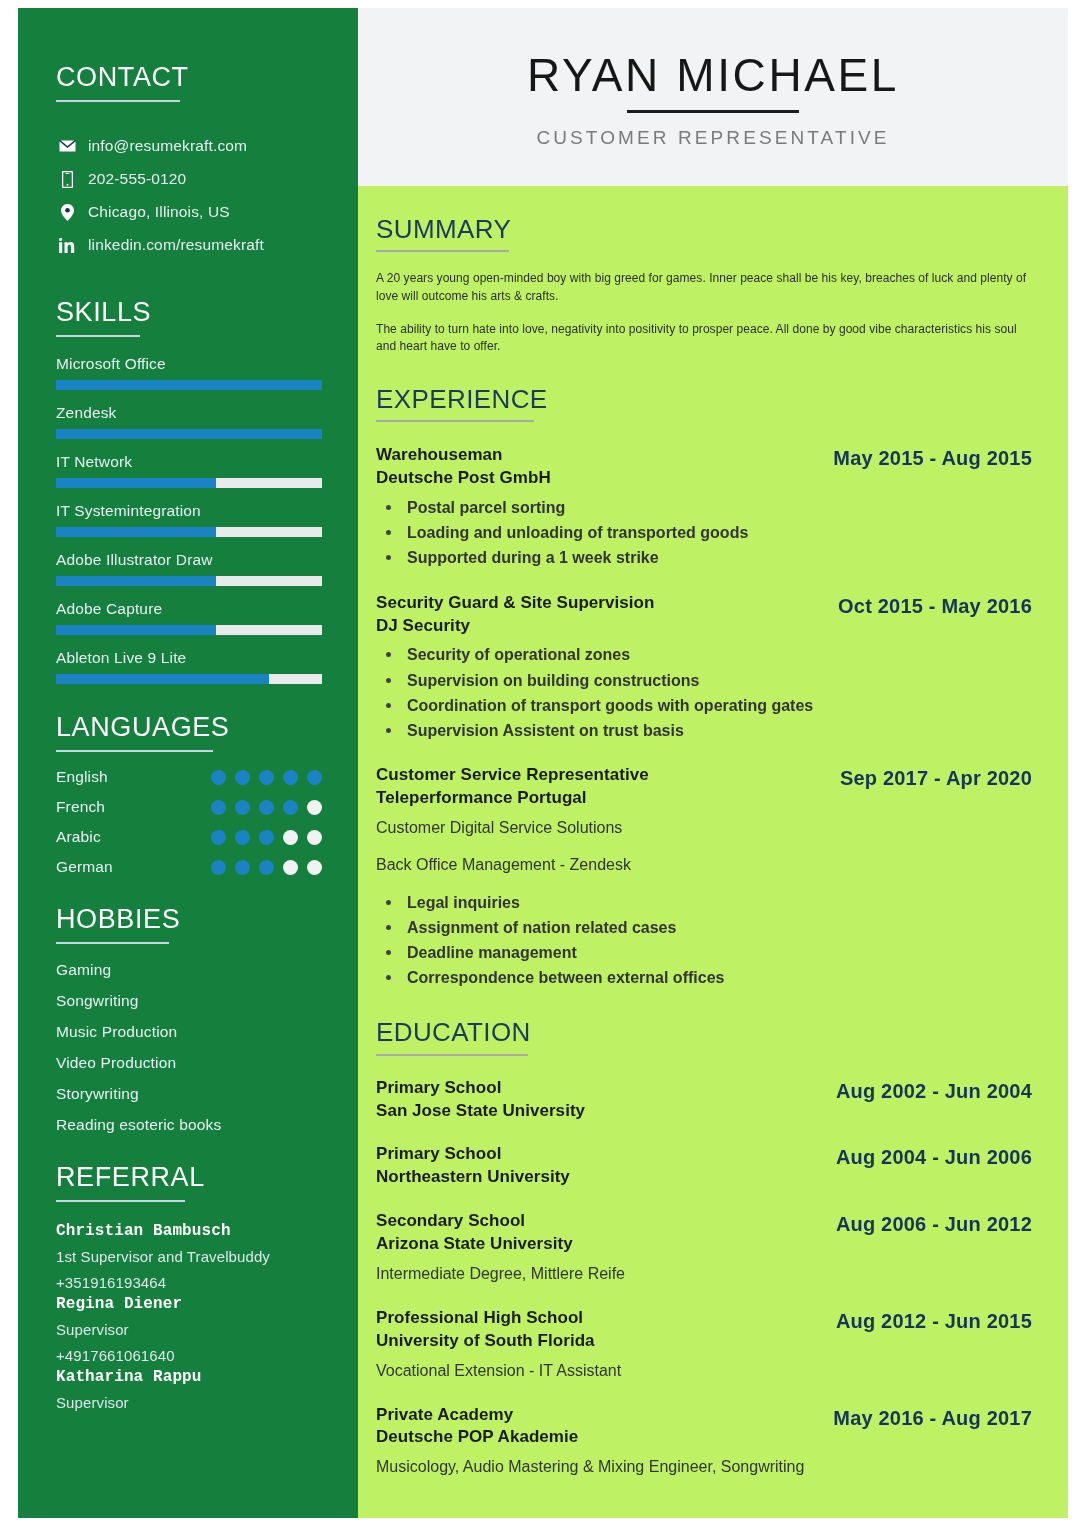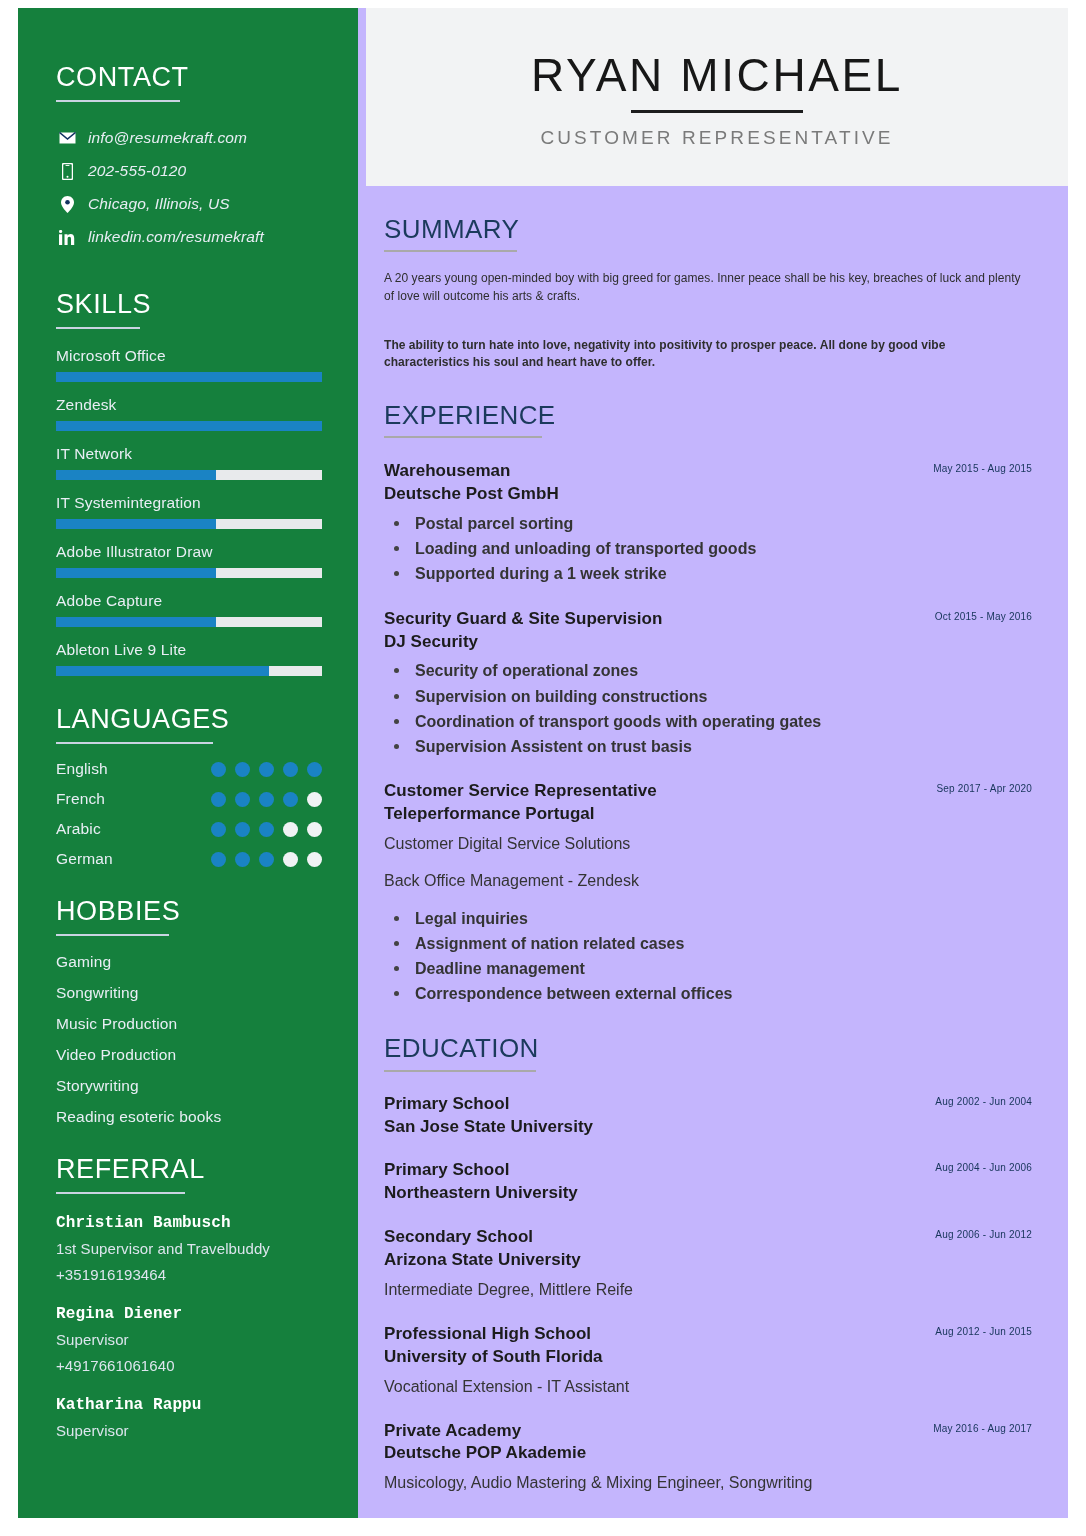--- a/index.html
+++ b/index.html
@@ -38,21 +38,21 @@
     line-height:1;
     display:inline-block;
   }
   .sb-head-wrap { margin-bottom:10px; }
   .sb-rule {
     width:124px; height:2px;
     background:#c9d4e2;
     margin-top:9px;
   }
 
-  .contact-list { margin-top:27px;font-style:italic; }
+  .contact-list { margin-top:35px; }
   .contact-row {
     display:flex; align-items:center;
     margin-bottom:15px;
     font-size:15.5px;
     color:#e8edf4;
     font-weight:300;
     letter-spacing:0.15px;
   }
   .ci {
     width:22px; flex:0 0 22px;
@@ -98,43 +98,43 @@
   }
   .dot.on { background:#1a83c4; }
 
   .hobby {
     font-size:15.5px; font-weight:300;
     color:#e9eef5; letter-spacing:0.15px;
     margin-top:13px;
   }
   .hobby:first-of-type { margin-top:17px; }
 
-  .ref { margin-top:22px; }
+  .ref { margin-top:4px; }
   .ref:first-of-type { margin-top:20px; }
   .ref-name {
     font-size:16px; font-weight:700;
     color:#ffffff; letter-spacing:0.1px;
     margin-bottom:8px;
     font-family:Liberation Mono, monospace;
   }
   .ref-role {
     font-size:15px; font-weight:300;
     color:#dde5ee; letter-spacing:0.1px;
     margin-bottom:9px;
   }
   .ref-phone {
     font-size:15px; font-weight:300;
     color:#dde5ee; letter-spacing:0.1px;
   }
 
   
   .main {
     flex:1 1 auto;
-    background:#c4b5fd;
-    padding:0 0 0 8px;
+    background:#bef264;
+    padding:0 0 0 0;
     position:relative;
   }
   .namebar {
     background:#f2f3f4;
     height:178px;
     display:flex; flex-direction:column;
     align-items:center; justify-content:center;
     padding-top:6px;
   }
   .fullname {
@@ -176,40 +176,40 @@
   .sec-rule.w-education { width:152px; }
 
   .para {
     font-size:12px;
     color:#2e2e2e;
     line-height:1.45;
     margin-top:18px;
     letter-spacing:0.05px;
     font-weight:400;
   }
-  .para + .para { margin-top:32px;font-weight:bold; }
+  .para + .para { margin-top:16px; }
 
   .entry { margin-top:22px; }
   .entry-head {
     display:flex; justify-content:space-between;
     align-items:flex-start;
   }
   .entry-titles { max-width:560px; }
   .entry-role {
     font-size:17px; font-weight:700;
     color:#1c1c1c; line-height:1.35;
     letter-spacing:0.05px;
   }
   .entry-org {
     font-size:17px; font-weight:700;
     color:#1c1c1c; line-height:1.35;
     letter-spacing:0.05px;
   }
   .entry-date {
-    font-size:10px; font-weight:400;
+    font-size:20px; font-weight:700;
     color:#17355a; white-space:nowrap;
     letter-spacing:0.2px;
     padding-top:3px;
   }
   .entry-note {
     font-size:16px; color:#343434;
     line-height:1.42; margin-top:7px;
     font-weight:400;
   }
   .entry-note.gap { margin-top:14px; }

